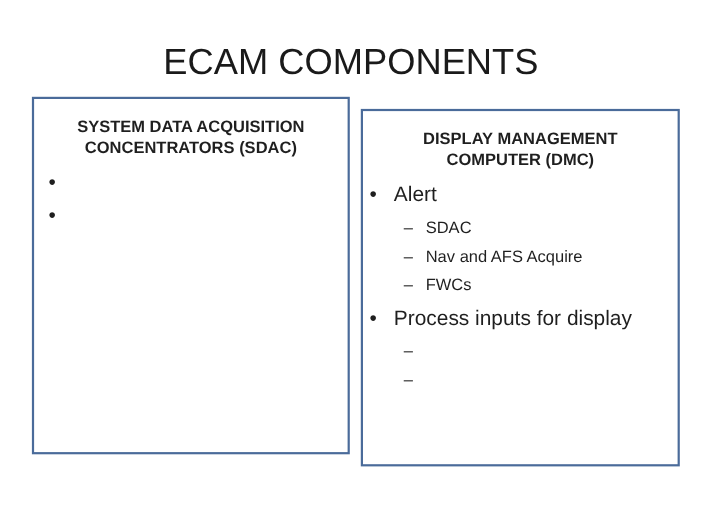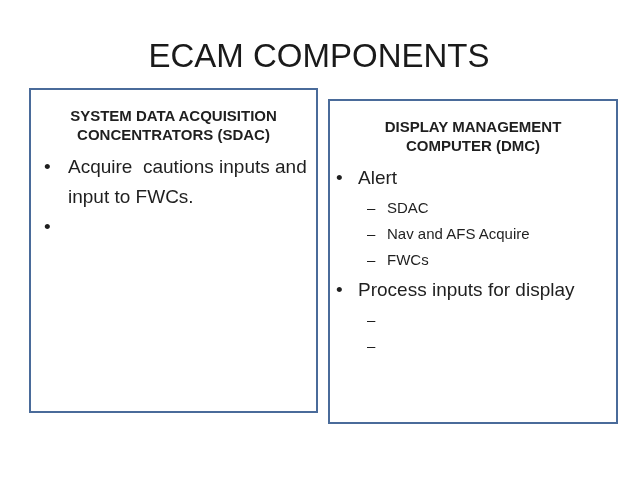--- a/index.html
+++ b/index.html
@@ -85,22 +85,20 @@
 <body>
 
 <div class="slide-title">ECAM COMPONENTS</div>
 
 <div class="box box-left">
   <div class="box-heading">SYSTEM DATA ACQUISITION
 CONCENTRATORS (SDAC)</div>
   <ul class="bullets">
     <li class="l1">
       <span class="marker">•</span>
-      <span class="txt">Acquire  cautions inputs and
-input to FWCs.</span>
     </li>
     <li class="l1">
       <span class="marker">•</span>
     </li>
   </ul>
 </div>
 
 <div class="box box-right">
   <div class="box-heading">DISPLAY MANAGEMENT
 COMPUTER (DMC)</div>

